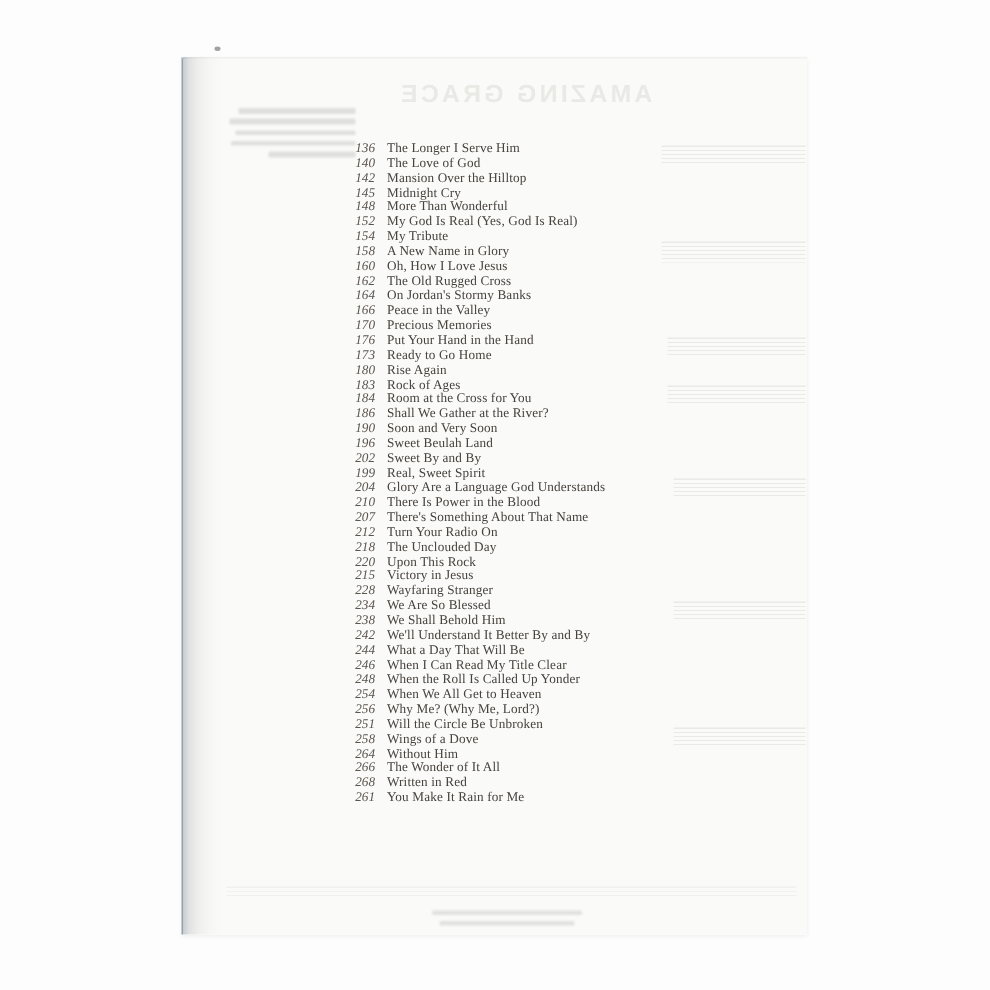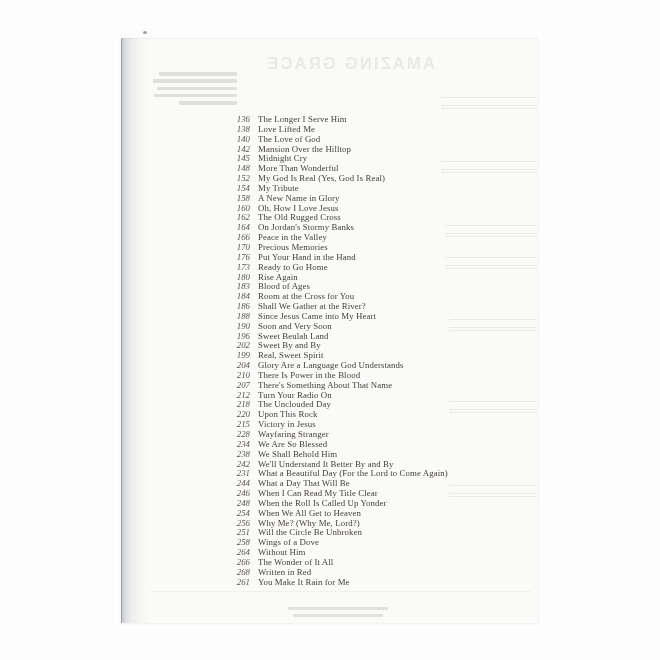--- a/index.html
+++ b/index.html
@@ -29,21 +29,20 @@
     border-left: 1px solid #9aa0a9;
     border-top: 1px solid rgba(0,0,0,0.04);
     box-shadow: 0 1px 3px rgba(0,0,0,0.07);
   }
   
   .song-list {
     position: absolute;
     left: 100px;
     top: 55px;
     width: 300px;
-    margin-top: 21px;
   }
   .row {
     display: flex;
     align-items: baseline;
     height: 9.85px;
     line-height: 9.85px;
     font-size: 8.8px;
     white-space: nowrap;
   }
   .num {
@@ -154,24 +153,20 @@
     <div class="staff" style="left:327px; top:446px; width:88px; height:12px;"></div>
     <div class="staff wide" style="left:29px; top:552px; width:380px; height:7px;"></div>
 
     <div class="song-list">
 
         <div class="row">
           <span class="num">136</span>
           <span class="title">The Longer I Serve Him</span>
         </div>
 
-        <div class="row">
-          <span class="num">138</span>
-          <span class="title">Love Lifted Me</span>
-        </div>
 
         <div class="row">
           <span class="num">140</span>
           <span class="title">The Love of God</span>
         </div>
 
         <div class="row">
           <span class="num">142</span>
           <span class="title">Mansion Over the Hilltop</span>
         </div>
@@ -237,37 +232,33 @@
           <span class="title">Ready to Go Home</span>
         </div>
 
         <div class="row">
           <span class="num">180</span>
           <span class="title">Rise Again</span>
         </div>
 
         <div class="row">
           <span class="num">183</span>
-          <span class="title">Blood of Ages</span>
+          <span class="title">Rock of Ages</span>
         </div>
 
         <div class="row">
           <span class="num">184</span>
           <span class="title">Room at the Cross for You</span>
         </div>
 
         <div class="row">
           <span class="num">186</span>
           <span class="title">Shall We Gather at the River?</span>
         </div>
 
-        <div class="row">
-          <span class="num">188</span>
-          <span class="title">Since Jesus Came into My Heart</span>
-        </div>
 
         <div class="row">
           <span class="num">190</span>
           <span class="title">Soon and Very Soon</span>
         </div>
 
 
         <div class="row">
           <span class="num">196</span>
           <span class="title">Sweet Beulah Land</span>
@@ -331,24 +322,20 @@
         <div class="row">
           <span class="num">238</span>
           <span class="title">We Shall Behold Him</span>
         </div>
 
         <div class="row">
           <span class="num">242</span>
           <span class="title">We'll Understand It Better By and By</span>
         </div>
 
-        <div class="row">
-          <span class="num">231</span>
-          <span class="title">What a Beautiful Day (For the Lord to Come Again)</span>
-        </div>
 
         <div class="row">
           <span class="num">244</span>
           <span class="title">What a Day That Will Be</span>
         </div>
 
         <div class="row">
           <span class="num">246</span>
           <span class="title">When I Can Read My Title Clear</span>
         </div>

